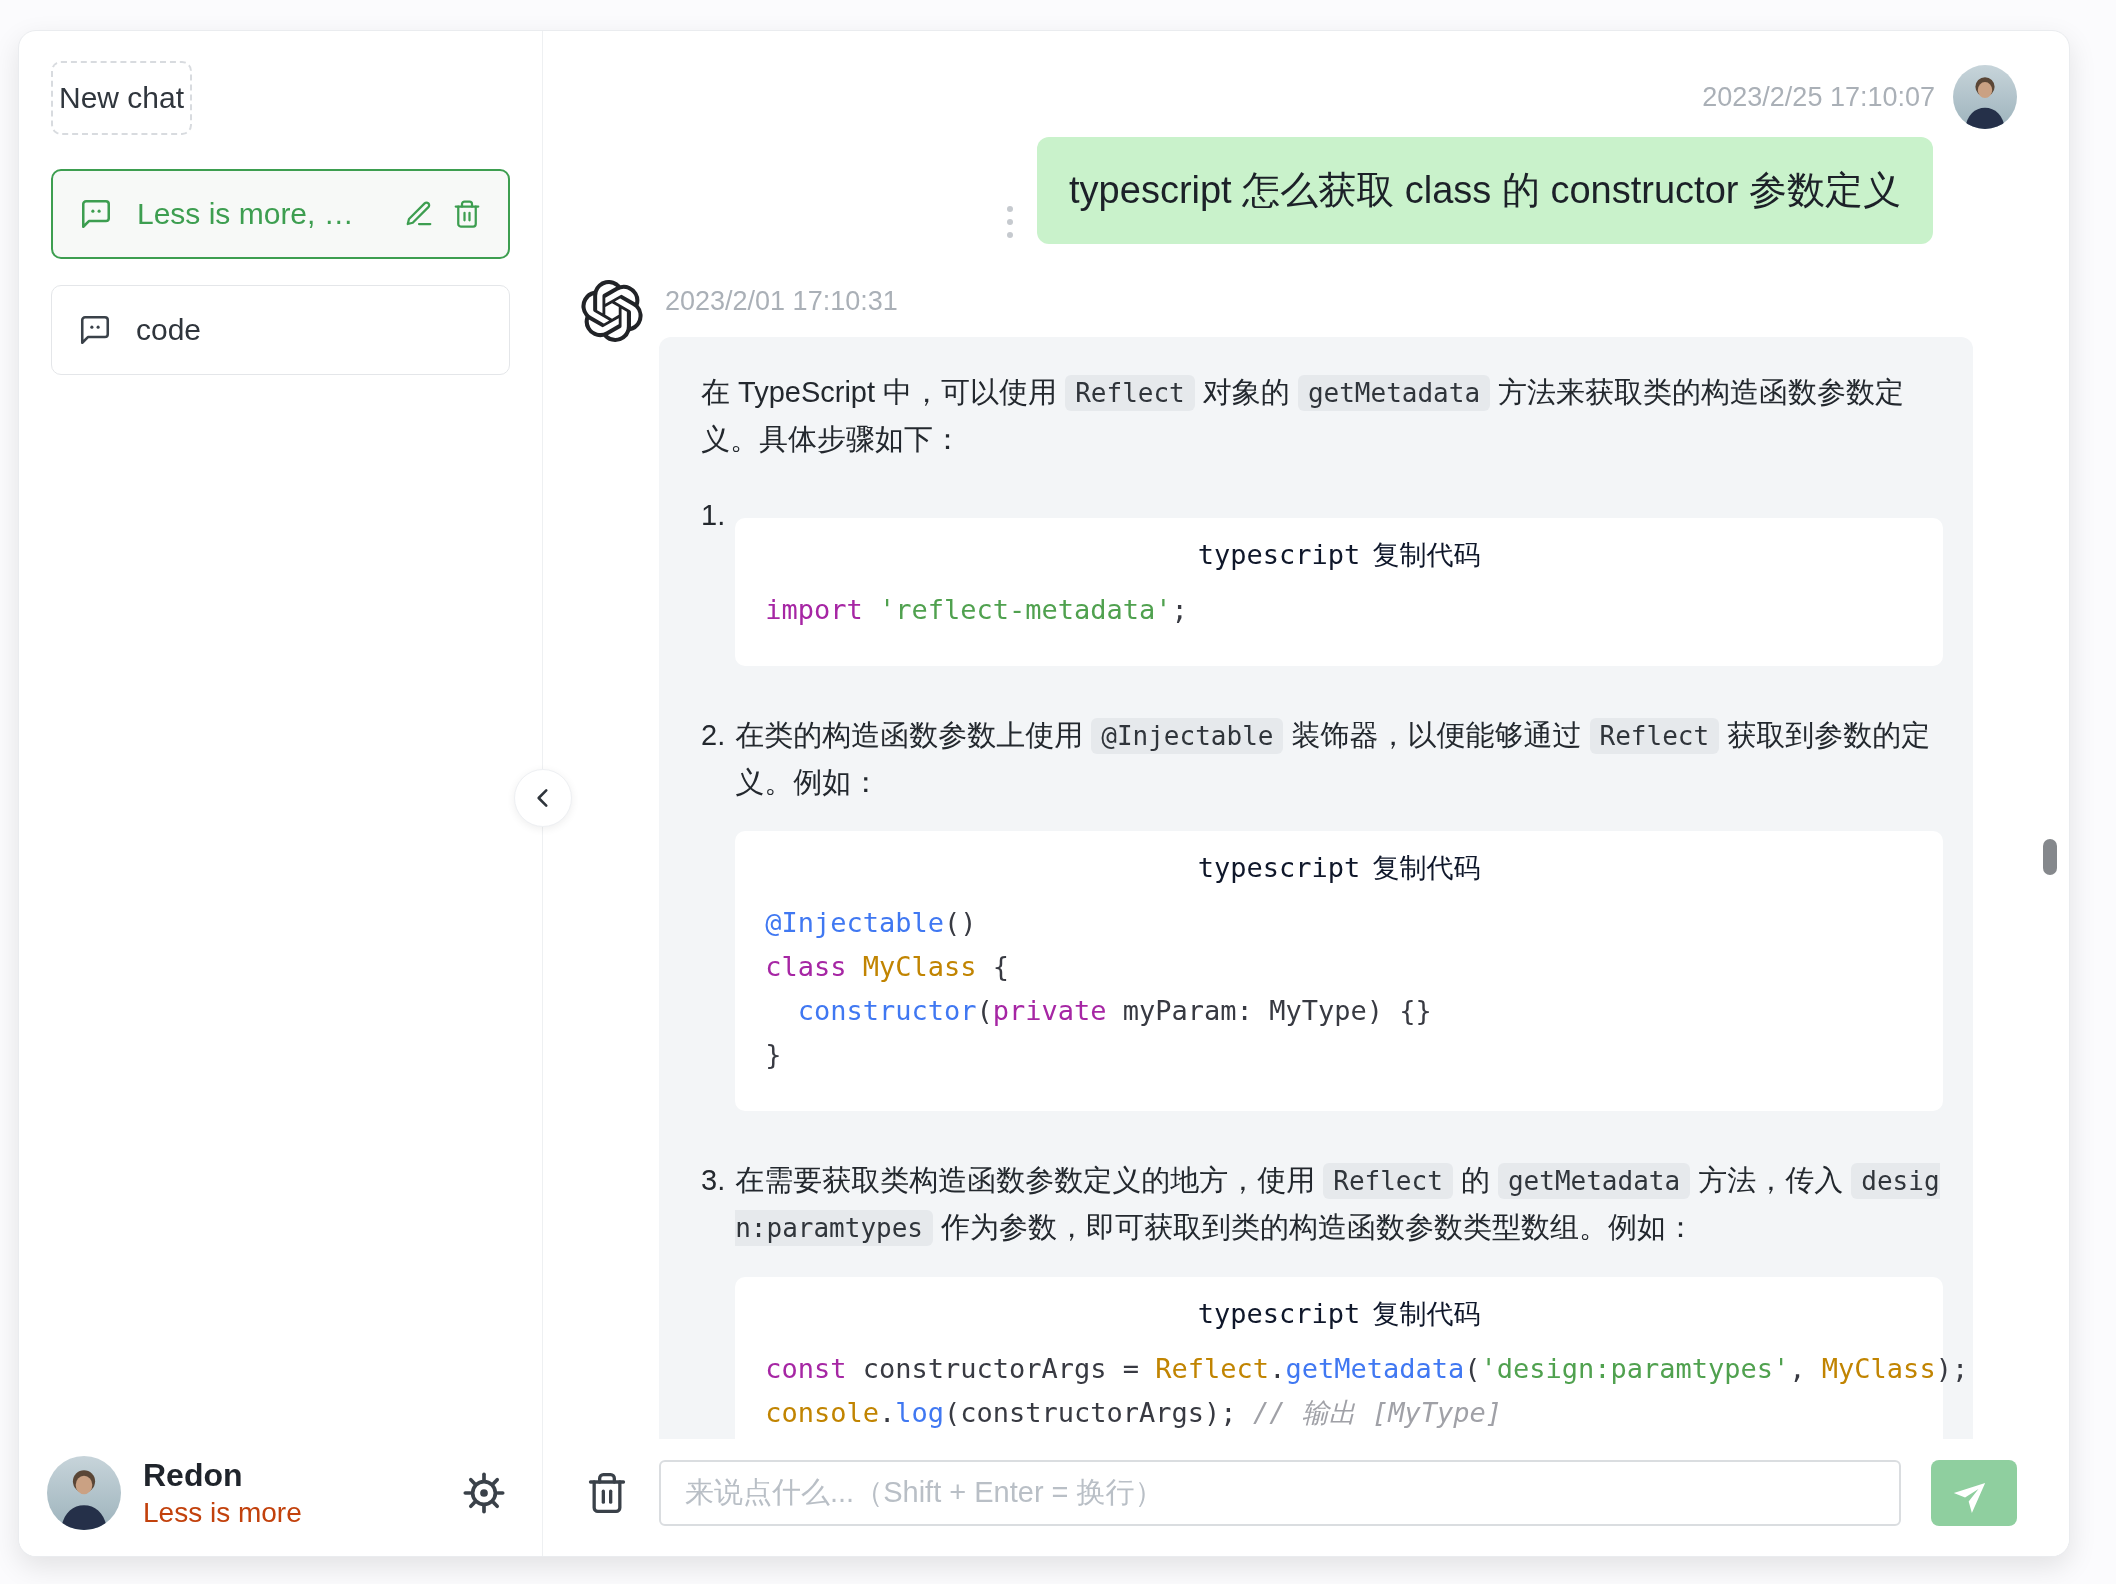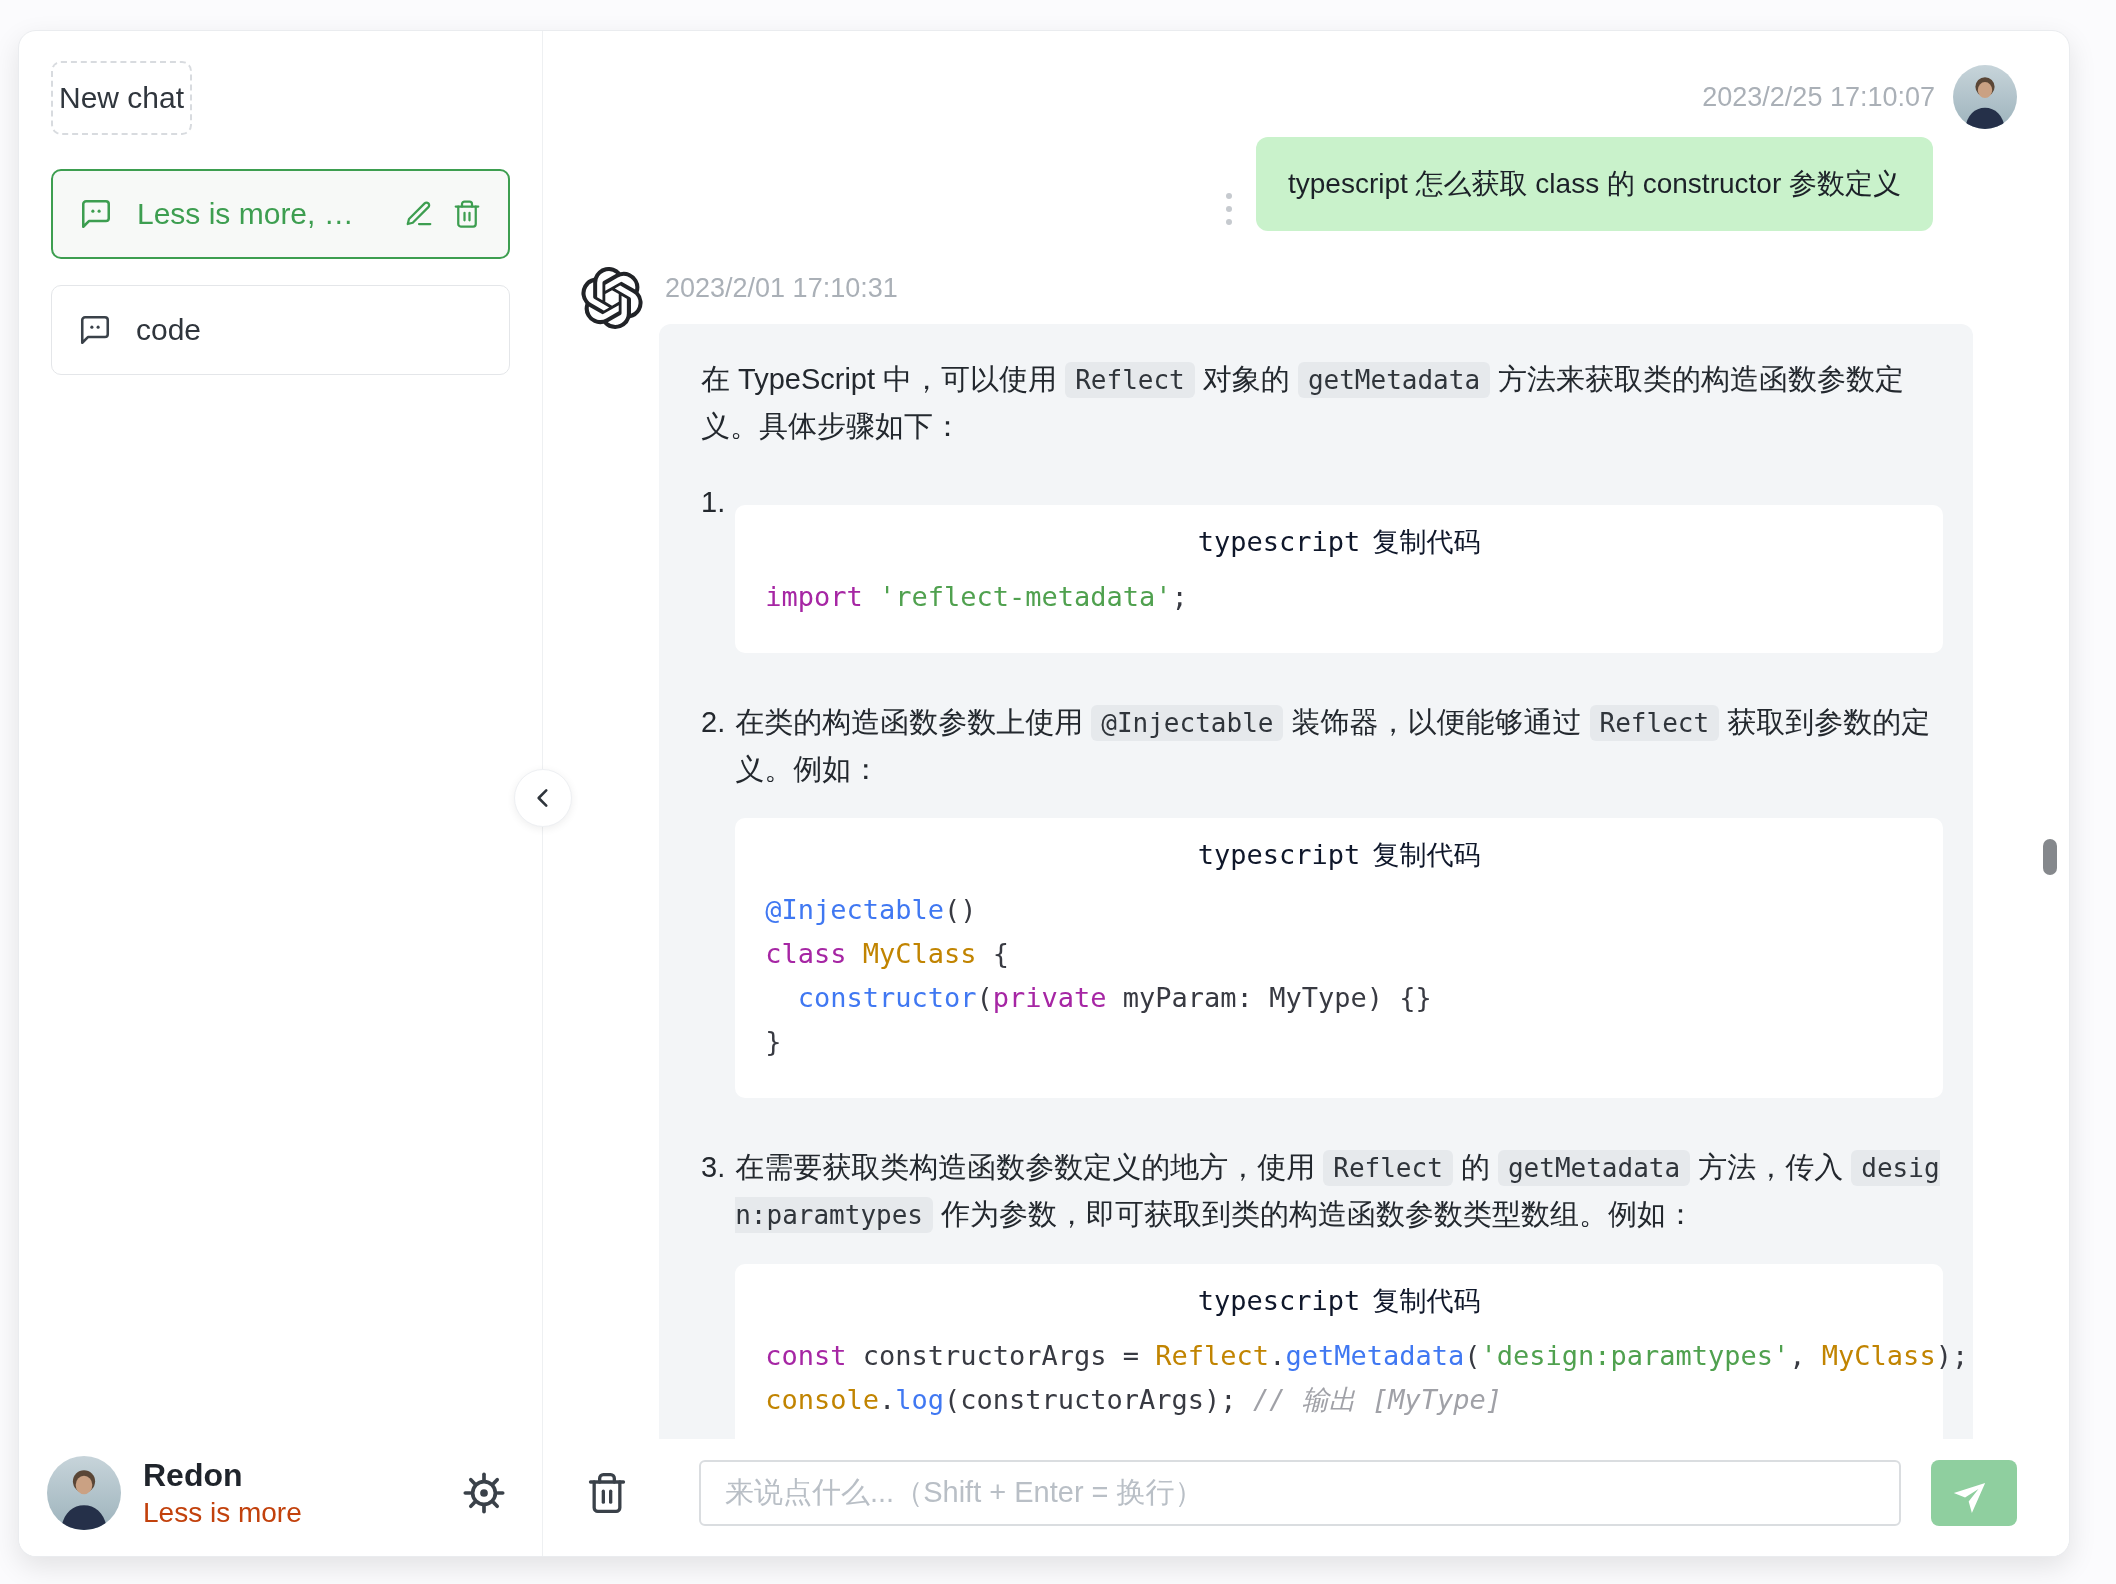--- a/index.html
+++ b/index.html
@@ -35,21 +35,21 @@
     justify-content:center;cursor:pointer;}
   
   .main{flex:1;display:flex;flex-direction:column;min-width:0;position:relative;}
   .chat-area{flex:1;overflow:hidden;padding:34px 52px 0 38px;position:relative;}
   .msg-user{display:flex;flex-direction:column;align-items:flex-end;}
   .user-meta{display:flex;align-items:center;gap:18px;}
   .timestamp{font-size:27px;color:#aab0b7;}
   .user-bubble-row{display:flex;justify-content:flex-end;margin-top:8px;
     margin-right:84px;}
   .user-bubble{position:relative;background:#c9f2cb;border-radius:12px;
-    padding:28px 32px;font-size:28px;color:#1c2128;max-width:1100px;}
+    padding:28px 32px;font-size:38px;color:#1c2128;max-width:1100px;}
   .bubble-dots{position:absolute;left:-30px;bottom:6px;display:flex;
     flex-direction:column;gap:7px;cursor:pointer;}
   .bubble-dots i{width:6px;height:6px;border-radius:50%;background:#c6cacf;}
   .msg-assistant{display:flex;gap:16px;margin-top:36px;align-items:flex-start;}
   .assistant-col{flex:1;min-width:0;}
   .assistant-col .timestamp{display:block;margin:6px 0 20px 6px;}
   .assistant-bubble{background:#f3f5f7;border-radius:12px;
     padding:32px 30px 40px 42px;margin-right:44px;font-size:29px;color:#23282e;
     line-height:46px;}
   .msg-p{margin:0 0 30px 0;}
@@ -71,21 +71,21 @@
   .tok-kw{color:#a626a4;}
   .tok-str{color:#50a14f;}
   .tok-fn{color:#4078f2;}
   .tok-cls{color:#c18401;}
   .tok-cm{color:#a0a1a7;font-style:italic;}
   
   .composer{height:117px;flex:0 0 117px;background:#fff;display:flex;
     align-items:center;padding:0 52px 10px 42px;gap:30px;z-index:20;}
   .composer input{flex:1;height:66px;border:2px solid #dadde0;border-radius:6px;
     font-size:29px;padding:0 24px;color:#2a3037;outline:none;
-    font-family:"Liberation Sans",sans-serif;margin-left:40px;}
+    font-family:"Liberation Sans",sans-serif;}
   .composer input::placeholder{color:#b9bfc6;}
   .send-btn{width:86px;height:66px;background:#8fcf9f;border:none;
     border-radius:8px;display:flex;align-items:center;justify-content:center;
     cursor:pointer;flex:0 0 auto;}
   .icon-btn{background:none;border:none;padding:0;cursor:pointer;display:flex;
     align-items:center;justify-content:center;}
   .scroll-thumb{position:absolute;right:12px;top:808px;width:14px;height:36px;
     border-radius:7px;background:#85888c;z-index:40;cursor:pointer;}
 </style>
 </head>

